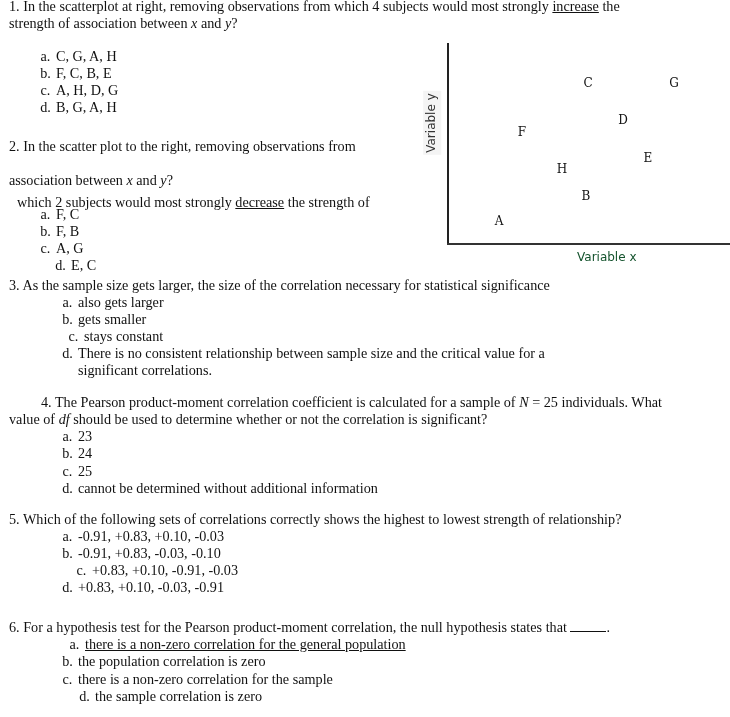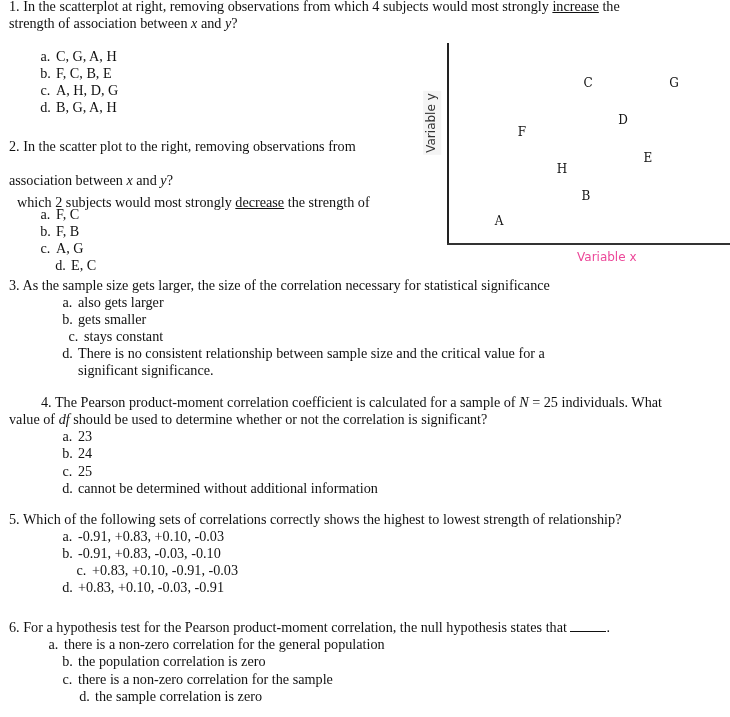--- a/index.html
+++ b/index.html
@@ -9,21 +9,21 @@
       line-height: 17.5px;
     }
     .abs { position: absolute; white-space: nowrap; }
     .u { text-decoration: underline; }
     .it { font-style: italic; }
     .opt { position: absolute; white-space: nowrap; text-align: center; }
     .opt .lt { display: inline-block; width: 21px; }
     .plot-axis-y { position: absolute; left: 447px; top: 43px; width: 2px; height: 202px; background: #222; }
     .plot-axis-x { position: absolute; left: 447px; top: 243px; width: 283px; height: 2px; background: #333; }
     .pt { position: absolute; font-family: "DejaVu Serif", serif; font-size: 12px; color: #111; transform: translate(-50%, -50%); }
-    .axlabel { position: absolute; font-family: "DejaVu Sans", sans-serif; font-size: 12px; color: #ec4899; }
+    .axlabel { position: absolute; font-family: "DejaVu Sans", sans-serif; font-size: 12px; color: #14532d; }
     .ylab { position: absolute; left: 432px; top: 123px; transform: translate(-50%, -50%) rotate(-90deg); font-family: "DejaVu Sans", sans-serif; font-size: 12px; color: #333; white-space: nowrap; background: #f4f4f4; padding: 0 2px; }
     .blank { display: inline-block; width: 36px; border-bottom: 1px solid #111; height: 12px; vertical-align: baseline; }
   </style>
 </head>
 <body>
 
 <div class="abs" style="left:9px; top:-2px;">
   <span>1.</span>
   <span>In the scatterplot at right, removing observations from which 4 subjects would most strongly </span><span class="u">increase</span><span> the</span>
 </div>
@@ -66,21 +66,21 @@
 </div>
 
 <div class="abs" style="left:9px; top:277px;">
   <span>3.</span>
   <span>As the sample size gets larger, the size of the correlation necessary for statistical significance</span>
 </div>
 <div class="opt" style="left:57px; top:294px;"><span class="lt">a.</span><span>also gets larger</span></div>
 <div class="opt" style="left:57px; top:311px;"><span class="lt">b.</span><span>gets smaller</span></div>
 <div class="opt" style="left:63px; top:328px;"><span class="lt">c.</span><span>stays constant</span></div>
 <div class="opt" style="left:57px; top:345px;"><span class="lt">d.</span><span>There is no consistent relationship between sample size and the critical value for a</span></div>
-<div class="opt" style="left:78px; top:362px;"><span>significant significance.</span></div>
+<div class="opt" style="left:78px; top:362px;"><span>significant correlations.</span></div>
 
 <div class="abs" style="left:9px; top:394px;margin-left:32px;">
   <span>4.</span>
   <span>The Pearson product-moment correlation coefficient is calculated for a sample of </span><span class="it">N</span><span> = 25 individuals. What</span>
 </div>
 <div class="abs" style="left:9px; top:411px;">
   <span>value of </span><span class="it">df</span><span> should be used to determine whether or not the correlation is significant?</span>
 </div>
 <div class="opt" style="left:57px; top:428px;"><span class="lt">a.</span><span>23</span></div>
 <div class="opt" style="left:57px; top:445px;"><span class="lt">b.</span><span>24</span></div>
@@ -94,16 +94,16 @@
 <div class="opt" style="left:57px; top:528px;"><span class="lt">a.</span><span>-0.91, +0.83, +0.10, -0.03</span></div>
 <div class="opt" style="left:57px; top:545px;"><span class="lt">b.</span><span>-0.91, +0.83, -0.03, -0.10</span></div>
 <div class="opt" style="left:57px; top:562px;margin-left:14px;"><span class="lt">c.</span><span>+0.83, +0.10, -0.91, -0.03</span></div>
 <div class="opt" style="left:57px; top:579px;"><span class="lt">d.</span><span>+0.83, +0.10, -0.03, -0.91</span></div>
 
 <div class="abs" style="left:9px; top:619px;">
   <span>6.</span>
   <span>For a hypothesis test for the Pearson product-moment correlation, the null hypothesis states that</span>
   <span class="blank"></span><span>.</span>
 </div>
-<div class="opt" style="left:43px; top:636px;"><span class="lt">a.</span><span>there is a non-zero correlation for the general population</span></div>
+<div class="opt" style="left:64px; top:636px;text-decoration:underline;"><span class="lt">a.</span><span>there is a non-zero correlation for the general population</span></div>
 <div class="opt" style="left:57px; top:653px;"><span class="lt">b.</span><span>the population correlation is zero</span></div>
 <div class="opt" style="left:57px; top:671px;"><span class="lt">c.</span><span>there is a non-zero correlation for the sample</span></div>
 <div class="opt" style="left:74px; top:688px;"><span class="lt">d.</span><span>the sample correlation is zero</span></div>
 
 </body></html>

